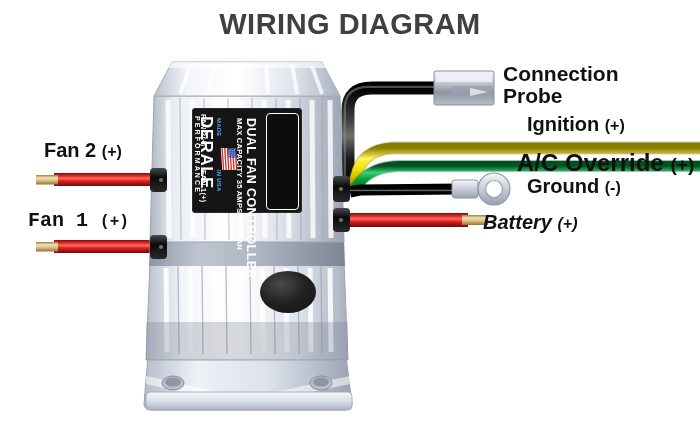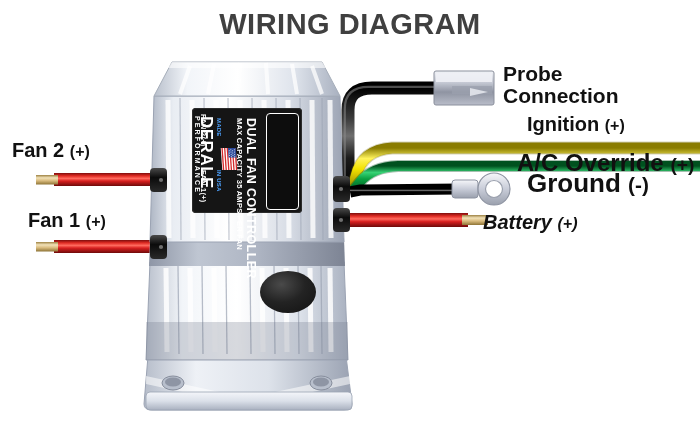--- a/index.html
+++ b/index.html
@@ -42,31 +42,31 @@
     font-family: "Liberation Sans", sans-serif;
     font-weight: bold;
     color: #111111;
     white-space: nowrap;
     line-height: 1.06;
   }
   .lbl .sup {
     font-size: 0.80em;
   }
 
-  .lbl-fan2 { left: 12px;  top: 140px; font-size: 20px; }
-  .lbl-fan1 { left: 28px;  top: 210px; font-size: 20px; }
+  .lbl-fan2 { left: 44px;  top: 140px; font-size: 20px; }
+  .lbl-fan1 { left: 28px;  top: 210px; font-size: 20px; font-family: Liberation Mono, monospace; }
 
   .lbl-probe {
     left: 503px; top: 63px; font-size: 21px;
   }
   .lbl-probe .l2 { display: block; }
 
   .lbl-ign    { left: 527px; top: 114px; font-size: 20px; }
   .lbl-acov   { left: 517px; top: 150px; font-size: 24px; }
-  .lbl-gnd    { left: 527px; top: 170px; font-size: 26px; }
+  .lbl-gnd    { left: 527px; top: 176px; font-size: 20px; }
   .lbl-batt   { left: 483px; top: 212px; font-size: 20px; font-style: italic; }
 
   
   .plabel-wrap {
     position: absolute;
     left: 192px;
     top: 108px;
     width: 110px;
     height: 105px;
   }
@@ -411,22 +411,22 @@
   <span>Fan 2</span>
   <span class="sup">(+)</span>
 </div>
 
 <div class="lbl lbl-fan1">
   <span>Fan 1</span>
   <span class="sup">(+)</span>
 </div>
 
 <div class="lbl lbl-probe">
+  <span class="l2">Connection</span>
   <span class="l2">Probe</span>
-  <span class="l2">Connection</span>
 </div>
 
 <div class="lbl lbl-ign">
   <span>Ignition</span>
   <span class="sup">(+)</span>
 </div>
 
 <div class="lbl lbl-acov">
   <span>A/C Override</span>
   <span class="sup">(+)</span>

